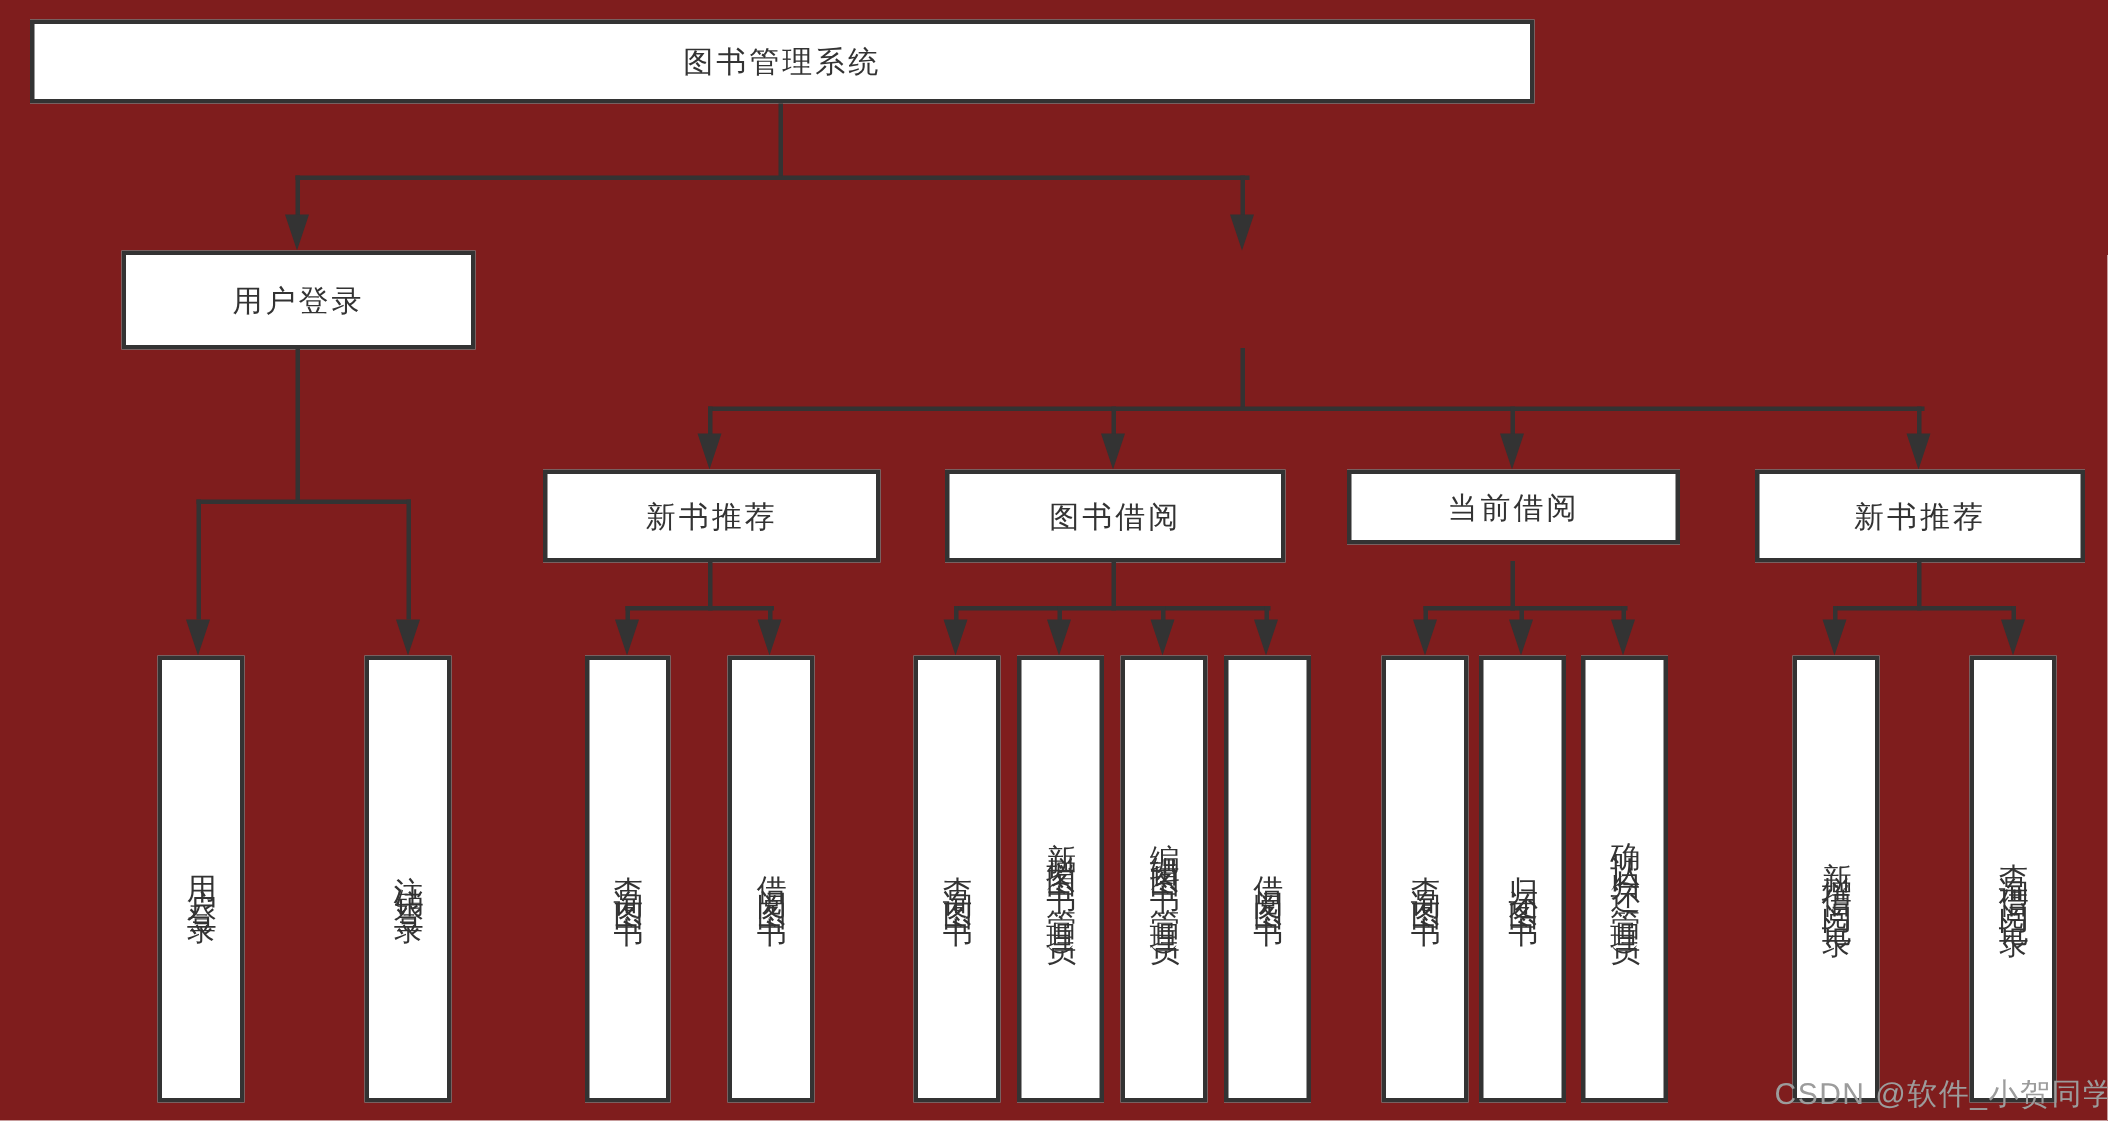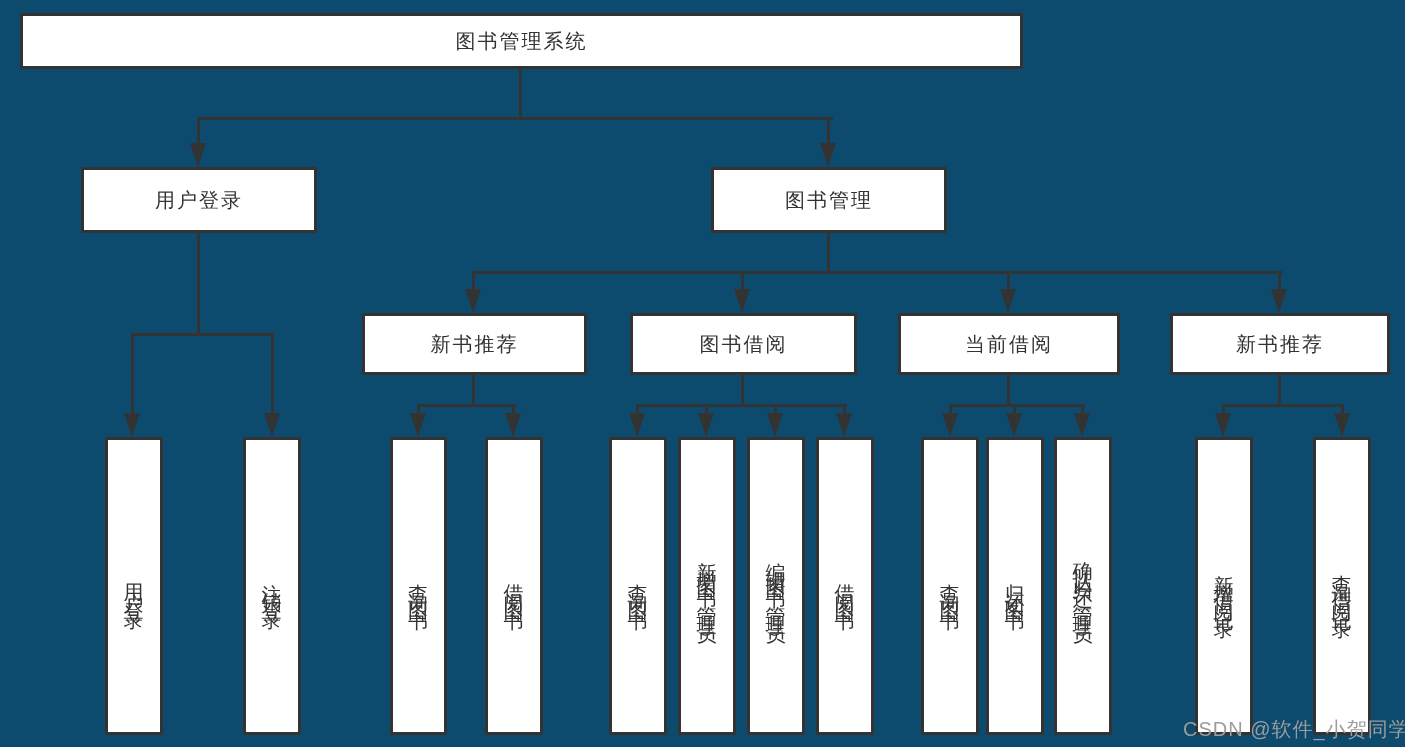--- a/index.html
+++ b/index.html
@@ -1,20 +1,20 @@
 <!DOCTYPE html>
 <html><head>
 <meta charset="utf-8">
 <style>
   html, body { margin: 0; padding: 0; background: #ffffff; }
   .canvas {
     position: relative;
     width: 1405px;
     height: 747px;
-    background: #0c4a6e;
+    background: #7f1d1d;
     font-family: "Liberation Sans", "DejaVu Sans", sans-serif;
     overflow: hidden;
   }
   .box {
     position: absolute;
     background: #ffffff;
     border: 3px solid #333333;
     box-sizing: border-box;
     display: flex;
     align-items: center;
@@ -64,23 +64,20 @@
   <div class="line" style="left:519px; top:69px; width:3px; height:50px;"></div>
   <div class="line" style="left:197px; top:117px; width:636px; height:3px;"></div>
   <div class="line" style="left:197px; top:117px; width:3px; height:28px;"></div>
   <div class="arrow" style="left:190px; top:143px;"></div>
   <div class="line" style="left:827px; top:117px; width:3px; height:28px;"></div>
   <div class="arrow" style="left:820px; top:143px;"></div>
 
   <div class="box" style="left:81px; top:167px; width:236px; height:66px;">
     <span class="hlabel">用户登录</span>
   </div>
-  <div class="box" style="left:711px; top:167px; width:236px; height:66px;">
-    <span class="hlabel">图书管理</span>
-  </div>
 
   <div class="line" style="left:197px; top:232px; width:3px; height:104px;"></div>
   <div class="line" style="left:131px; top:333px; width:143px; height:3px;"></div>
   <div class="line" style="left:131px; top:333px; width:3px; height:80px;"></div>
   <div class="arrow" style="left:124px; top:413px;"></div>
   <div class="line" style="left:271px; top:333px; width:3px; height:80px;"></div>
   <div class="arrow" style="left:264px; top:413px;"></div>
 
   <div class="line" style="left:827px; top:232px; width:3px; height:42px;"></div>
   <div class="line" style="left:472px; top:271px; width:811px; height:3px;"></div>
@@ -92,21 +89,21 @@
   <div class="arrow" style="left:1000px; top:289px;"></div>
   <div class="line" style="left:1278px; top:271px; width:3px; height:20px;"></div>
   <div class="arrow" style="left:1271px; top:289px;"></div>
 
   <div class="box" style="left:362px; top:313px; width:225px; height:62px;">
     <span class="hlabel">新书推荐</span>
   </div>
   <div class="box" style="left:630px; top:313px; width:227px; height:62px;">
     <span class="hlabel">图书借阅</span>
   </div>
-  <div class="box" style="left:898px; top:313px; width:222px; height:62px;">
+  <div class="box" style="left:898px; top:313px; width:222px; height:50px;">
     <span class="hlabel">当前借阅</span>
   </div>
   <div class="box" style="left:1170px; top:313px; width:220px; height:62px;">
     <span class="hlabel">新书推荐</span>
   </div>
 
   <div class="line" style="left:472px; top:374px; width:3px; height:33px;"></div>
   <div class="line" style="left:417px; top:404px; width:99px; height:3px;"></div>
   <div class="line" style="left:417px; top:404px; width:3px; height:10px;"></div>
   <div class="arrow" style="left:410px; top:413px;"></div>

